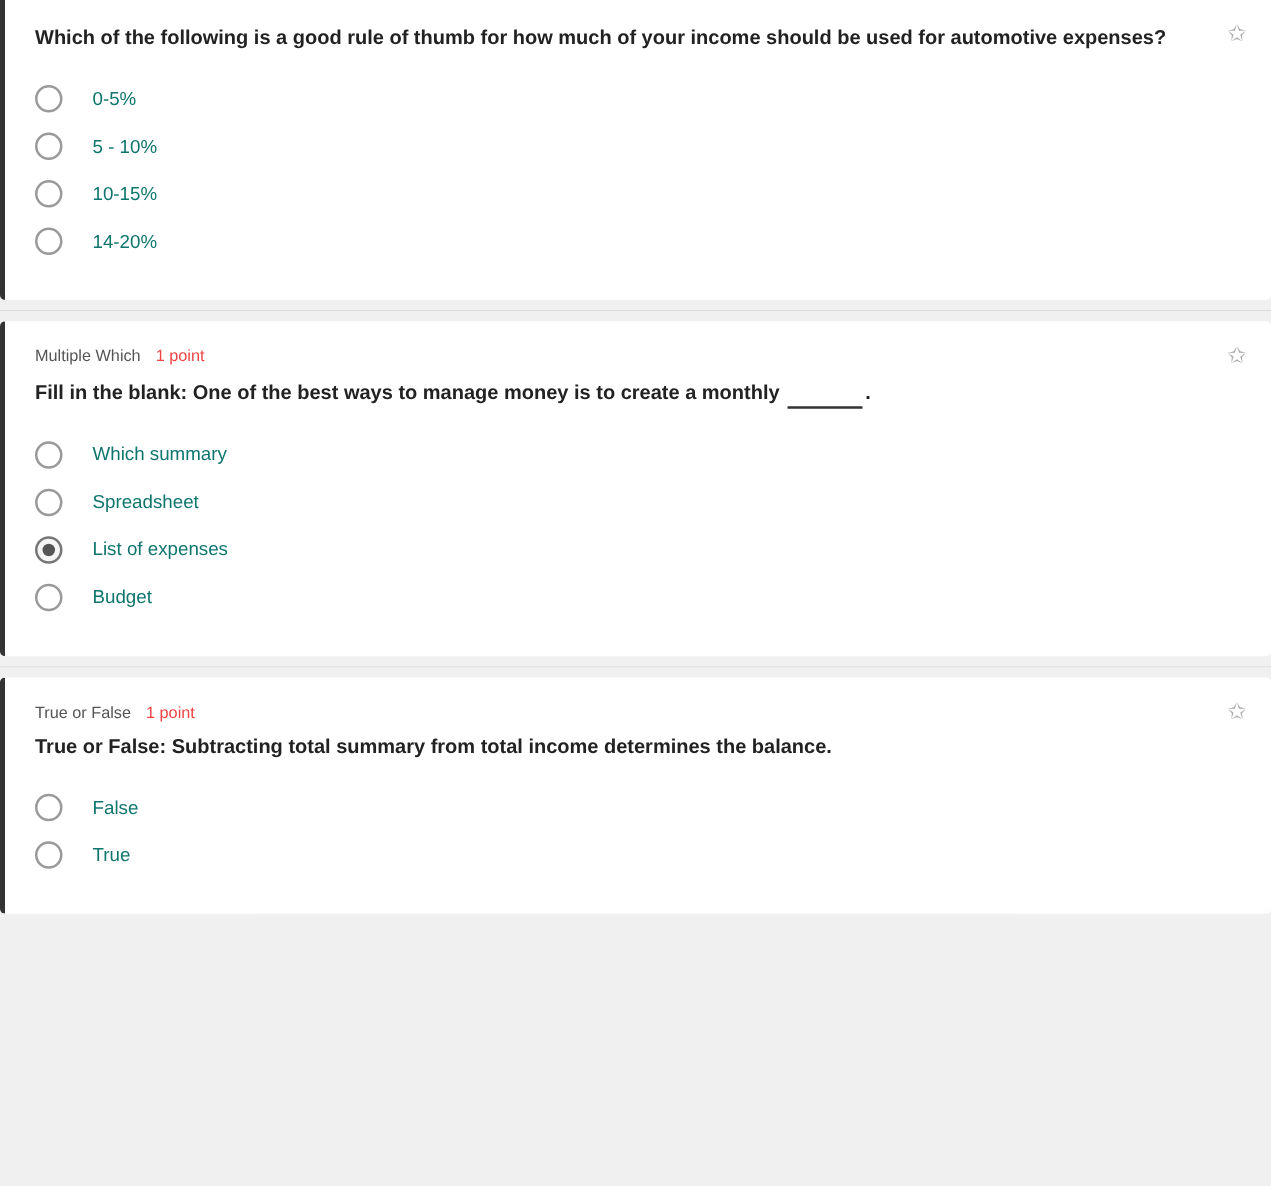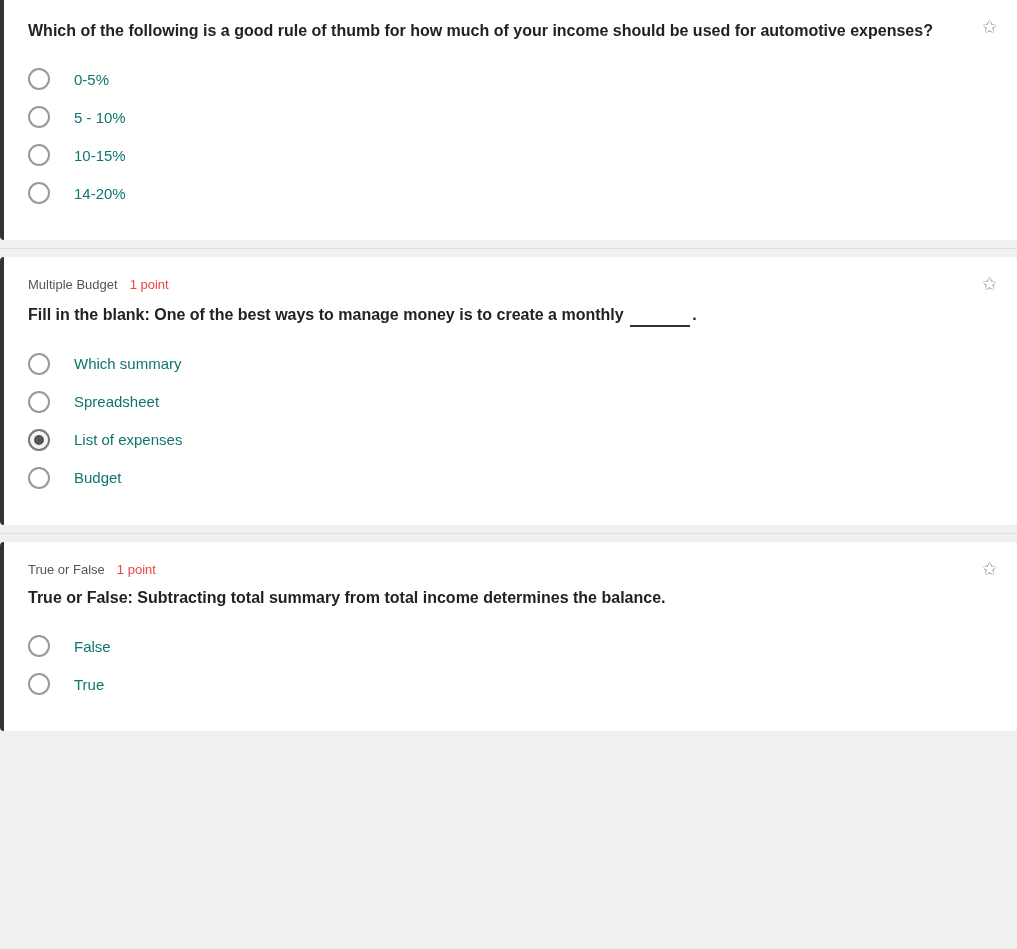--- a/index.html
+++ b/index.html
@@ -168,21 +168,21 @@
       </li>
     </ul>
   </div>
 
   <div class="divider"></div>
   <div style="height:8px; background:#f0f0f0;"></div>
 
   <div class="question-block">
     <span class="pin-icon">✩</span>
     <div class="question-meta">
-      <span class="type-label">Multiple Budget</span>
+      <span class="type-label">Multiple Which</span>
       <span class="points-label">1 point</span>
     </div>
     <p class="question-text">
       <span>Fill in the blank: One of the best ways to manage money is to create a monthly</span>
       <span class="blank-underline">&nbsp;</span><span>.</span>
     </p>
     <ul class="options-list">
       <li class="option-item">
         <div class="radio-circle"></div>
         <span>Which summary</span>

